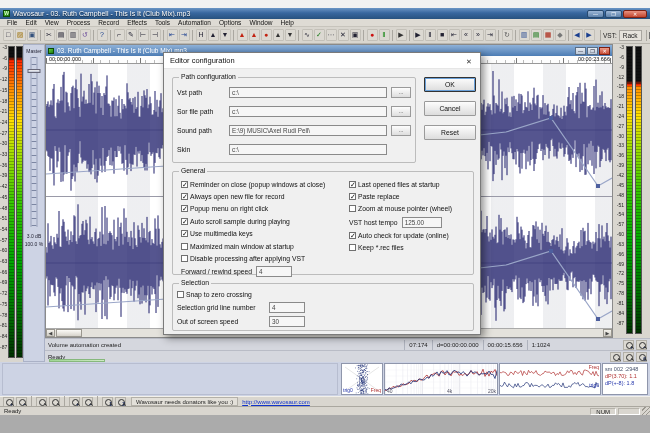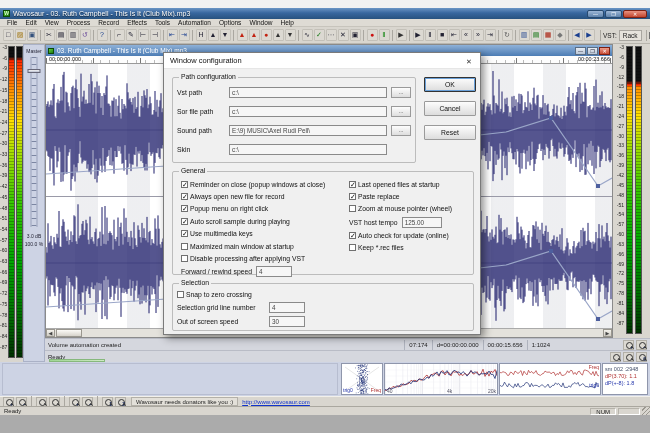--- a/index.html
+++ b/index.html
@@ -741,21 +741,21 @@
     <span class="ready">Ready</span>
     <span class="pane">NUM</span>
     <span class="pane" style="width:22px"></span>
     <span class="grip"></span>
   </div>
 
   <div class="abs desktop"></div>
 
   <div class="abs dialog">
     <div class="dlg-title">
-      <span>Window configuration</span>
+      <span>Editor configuration</span>
     </div>
     <span class="dlg-x">✕</span>
 
     <div class="group" style="left:8px;top:24px;width:244px;height:86px">
       <span class="gtitle">Path configuration</span>
       <div style="padding-top:5px">
           <div class="prow">
             <span class="lbl">Vst path</span>
             <span class="tb">c:\</span>
             <span class="browse">...</span>

